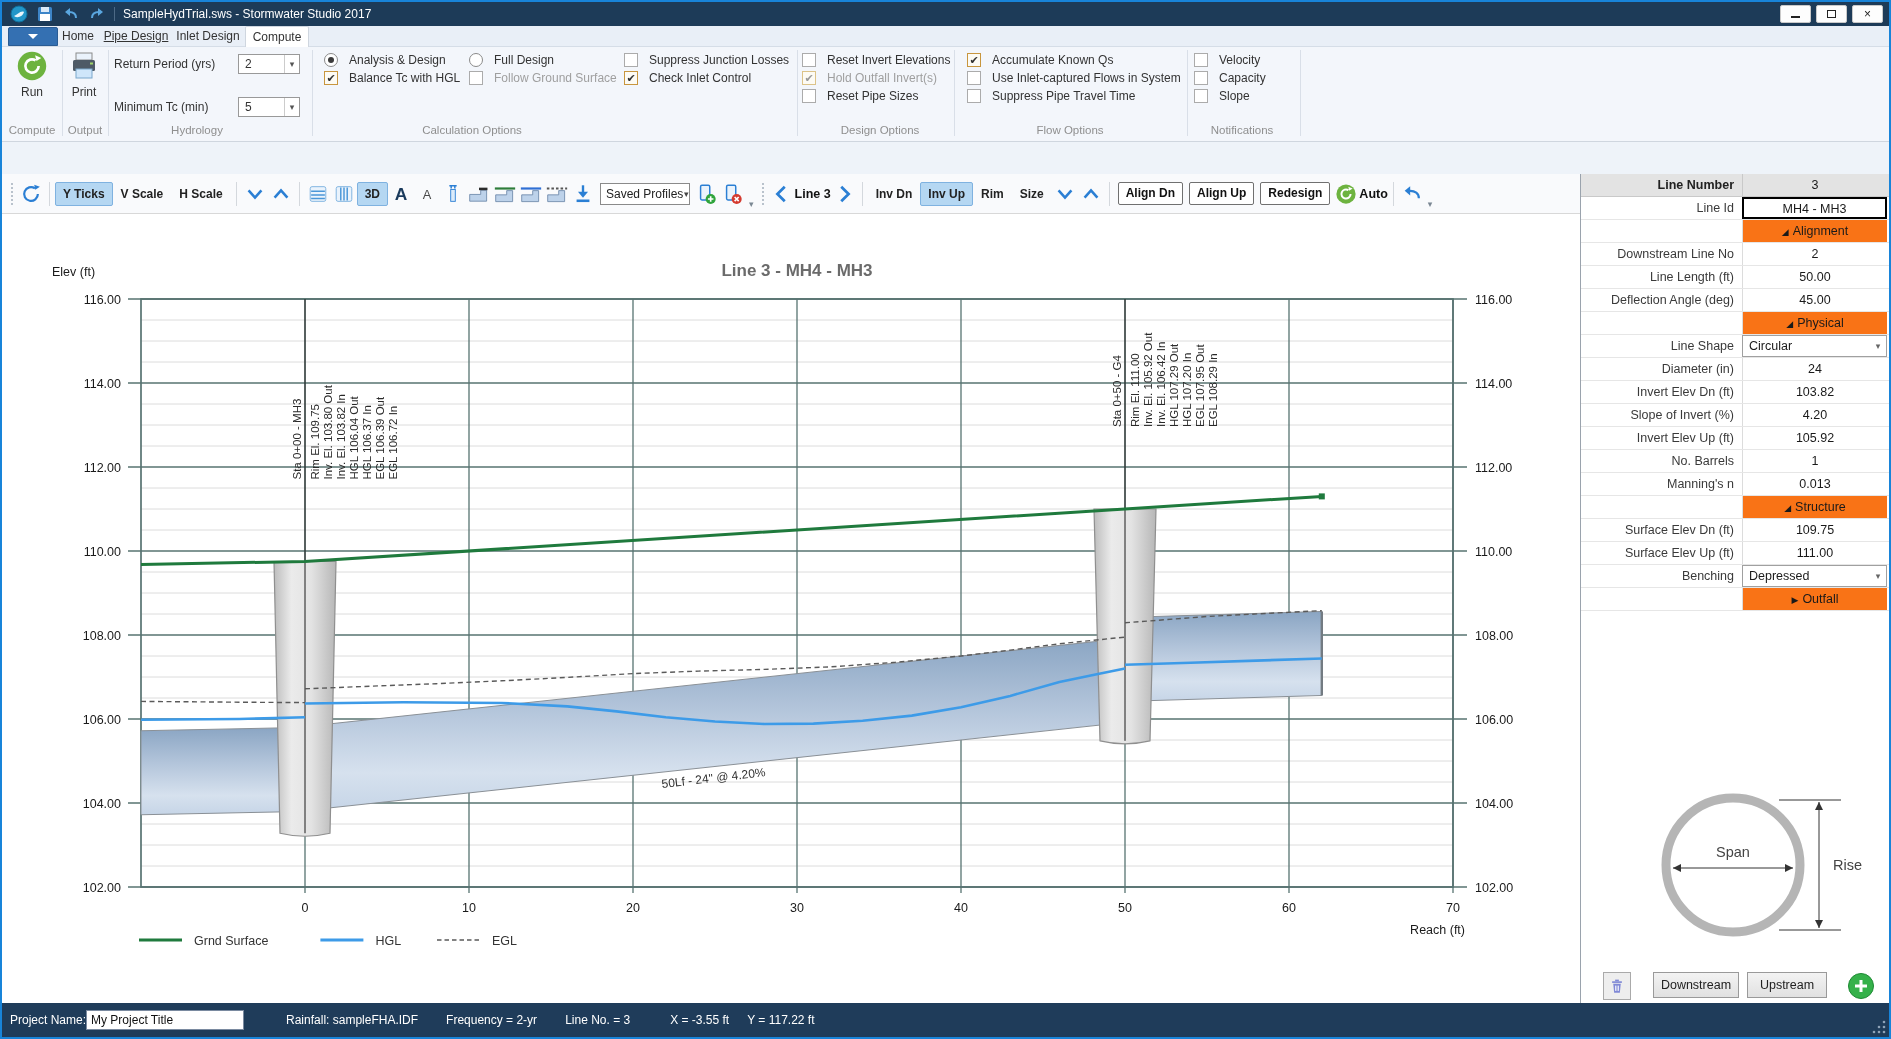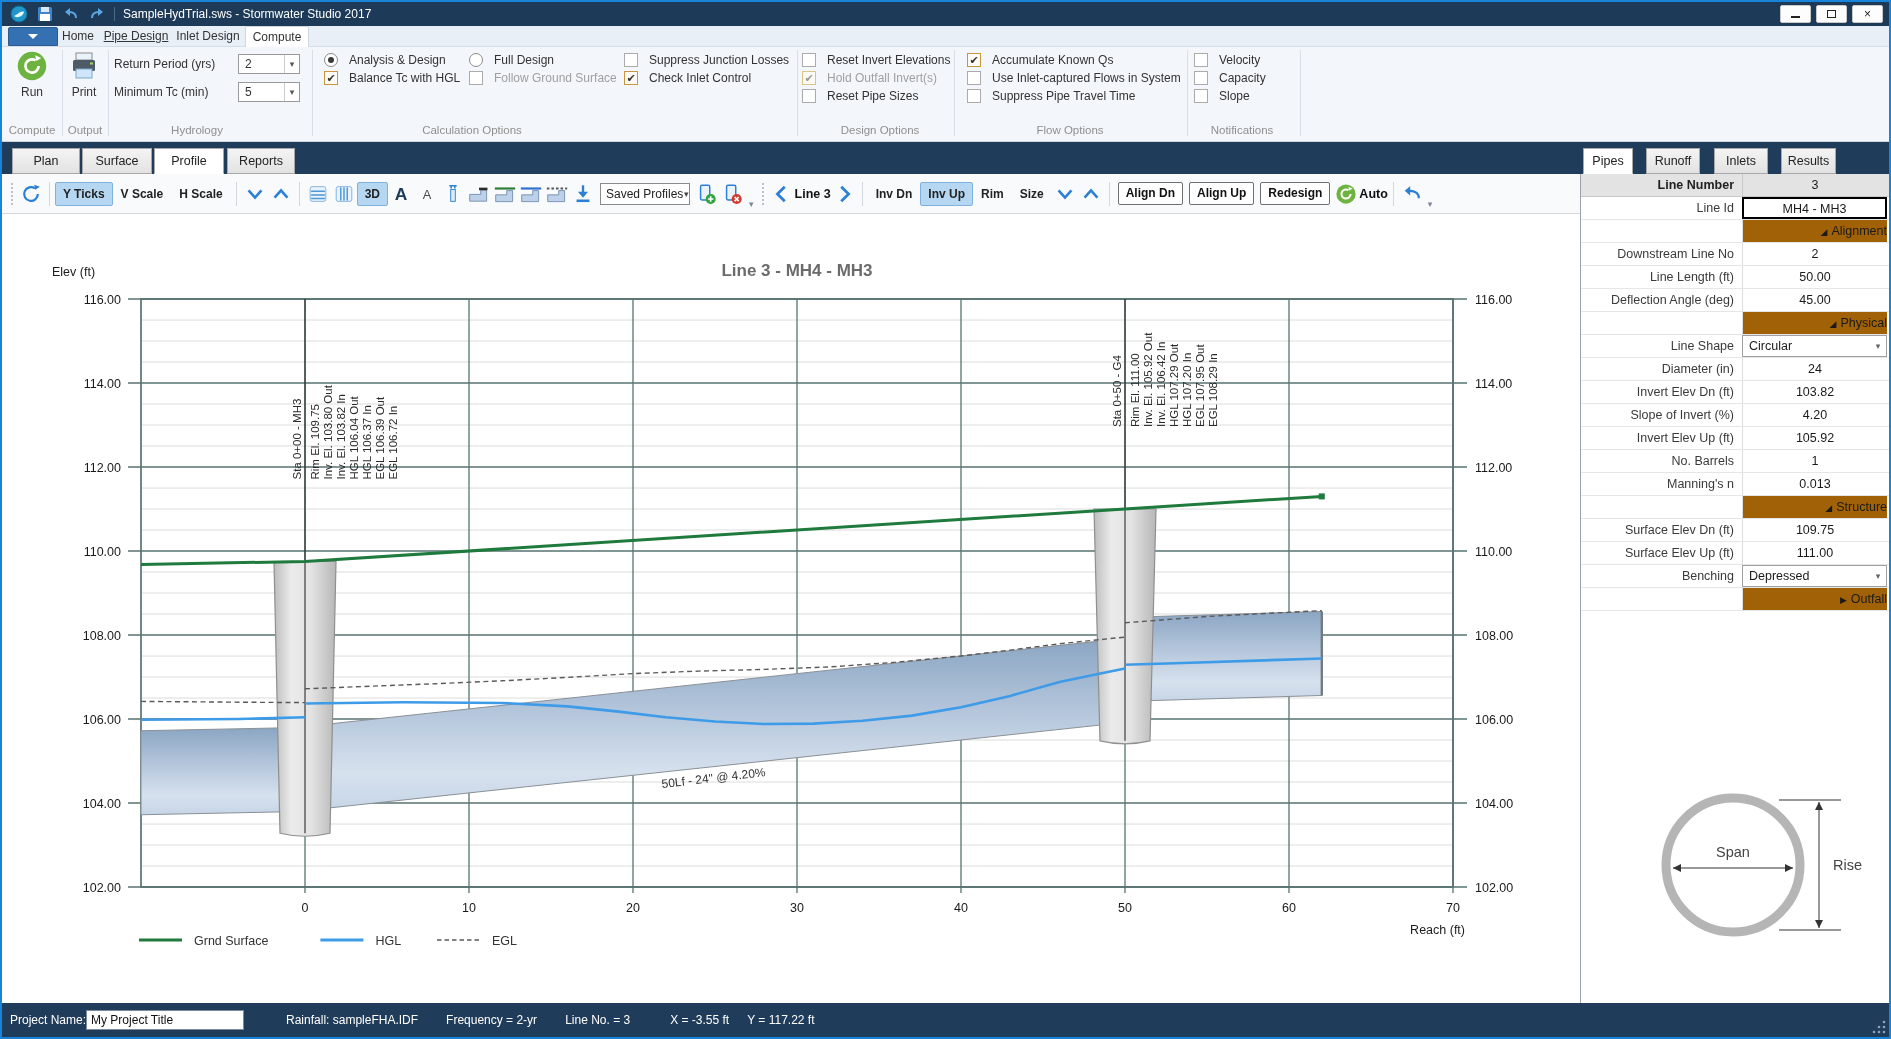--- a/index.html
+++ b/index.html
@@ -66,21 +66,21 @@
 
   
   .rightpane{position:absolute;left:1578px;top:172px;right:0;bottom:34px;background:#fff;border-left:1px solid #9aa3ad}
   .pg-row{display:flex;height:23px;border-bottom:1px solid #e6e6e6;font-size:12.5px;background:#fff}
   .pg-label{width:161px;text-align:right;padding:4px 8px 0 0;color:#3a3a3a;white-space:nowrap;overflow:hidden}
   .pg-value{width:145px;border-left:1px solid #dcdcdc;text-align:center;padding-top:4px;color:#1a1a1a;position:relative}
   .pg-header{background:#e3e3e3;border-bottom:1px solid #c9c9c9}
   .pg-header .pg-label{font-weight:bold;color:#222}
   .pg-header .pg-value{border-left-color:#c9c9c9}
   .pg-selected .pg-value{border:2px solid #000;padding-top:3px}
-  .pg-section-cell{background:#a16207;text-align:right;padding-left:0}
+  .pg-section-cell{background:#f97316;text-align:center;padding-left:0}
   .pg-arrow{font-size:9px;margin-right:4px}
   .pg-dd{text-align:left;border:1px solid #a0a0a0;display:flex;align-items:center;padding-top:0}
   .pg-dd-text{flex:1;padding-left:6px}
   .pg-dd-chev{width:16px;text-align:center;color:#666;font-size:9px}
   .shape-diagram{position:absolute;left:12px;top:603px;width:298px;height:190px}
   .pane-buttons{position:absolute;left:0;right:0;top:798px;height:30px}
   .pb{position:absolute;height:26px;background:linear-gradient(#f3f3f3,#e1e1e1);border:1px solid #9a9a9a;font-size:12.5px;color:#222;text-align:center;line-height:24px}
   .trash-btn{position:absolute;left:22px;width:28px;height:28px;background:#eee;border:1px solid #aaa;display:flex;align-items:center;justify-content:center}
   .plusbtn{position:absolute;right:14px;width:28px;height:28px}
 
@@ -159,21 +159,21 @@
         </svg>
       <span>Print</span>
     </div>
     <div class="fldrow" style="left:112px;top:7px">
       <span class="lab">Return Period (yrs)</span>
       <div class="combo">
           <span class="v">2</span>
           <span class="chev">▾</span>
         </div>
     </div>
-    <div class="fldrow" style="left:112px;top:35px">
+    <div class="fldrow" style="left:112px;top:50px">
       <span class="lab">Minimum Tc (min)</span>
       <div class="combo">
           <span class="v">5</span>
           <span class="chev">▾</span>
         </div>
     </div>
   <div class="rb-sep" style="left: 60px;"></div>
       <div class="rb-sep" style="left: 106px;"></div>
       <div class="rb-sep" style="left: 310px;"></div>
       <div class="rb-sep" style="left: 795px;"></div>
@@ -242,34 +242,20 @@
       <div class="opt" style="left: 1192px; top: 24px;">
         <span class="cbx"></span>
         <span>Capacity</span>
       </div>
       <div class="opt" style="left: 1192px; top: 42px;">
         <span class="cbx"></span>
         <span>Slope</span>
       </div>
     </div>
 
-  <div class="viewbar">
-    <div id="view-tabs">
-        <div class="vtab" style="left: 10px; width: 68px;">Plan</div>
-        <div class="vtab" style="left: 80px; width: 70px;">Surface</div>
-        <div class="vtab active" style="left: 152px; width: 70px;">Profile</div>
-        <div class="vtab" style="left: 225px; width: 68px;">Reports</div>
-      </div>
-    <div id="panel-tabs">
-        <div class="vtab active" style="left: 1581px; width: 50px;">Pipes</div>
-        <div class="vtab" style="left: 1644px; width: 54px;">Runoff</div>
-        <div class="vtab" style="left: 1712px; width: 54px;">Inlets</div>
-        <div class="vtab" style="left: 1779px; width: 55px;">Results</div>
-      </div>
-  </div>
 
   <div class="leftpane">
     <div class="toolbar" id="toolbar">
         <div class="t-grip"></div>
         <div class="t-ico">
           <svg viewBox="0 0 24 24">
             <path d="M19.5 12a7.5 7.5 0 1 1-3.2-6.1" fill="none" stroke="#2b7fd4" stroke-width="2.4"></path>
             <path d="M15.5 1.8l1.2 5.6 5-3.2z" fill="#2b7fd4"></path>
           </svg>
         </div>
@@ -631,20 +617,36 @@
       <path d="M80 91l8-4v8z" fill="#333"></path>
         <path d="M200 91l-8-4v8z" fill="#333"></path>
       <line x1="186" y1="23" x2="248" y2="23" stroke="#333" stroke-width="1"></line>
       <line x1="186" y1="153" x2="248" y2="153" stroke="#333" stroke-width="1"></line>
       <line x1="226" y1="25" x2="226" y2="151" stroke="#333" stroke-width="1"></line>
       <path d="M226 25l-4 8h8z" fill="#333"></path>
         <path d="M226 151l-4-8h8z" fill="#333"></path>
       <text x="240" y="93" font-size="14.5" fill="#444" id="rise-label">Rise</text>
     </svg>
 
+    <div class="pane-buttons">
+      <div class="trash-btn">
+        <svg width="18" height="18" viewBox="0 0 24 24">
+            <rect x="9.5" y="3.5" width="5" height="2.2" fill="#8089d6"></rect>
+            <rect x="5.5" y="5.7" width="13" height="2.2" fill="#8089d6"></rect>
+            <path d="M7 9h10l-1.2 12H8.2z" fill="#8089d6"></path>
+            <path d="M10 11.5v7M12 11.5v7M14 11.5v7" stroke="#eef0fb" stroke-width="1.2"></path>
+          </svg>
+      </div>
+      <div class="pb" style="left:72px;width:86px">Downstream</div>
+      <div class="pb" style="left:166px;width:80px">Upstream</div>
+      <svg class="plusbtn" viewBox="0 0 28 28">
+          <circle cx="14" cy="14" r="12.5" fill="#35b14a" stroke="#1d8a33"></circle>
+          <path d="M14 8v12M8 14h12" stroke="#fff" stroke-width="3"></path>
+        </svg>
+    </div>
   </div>
 
   <div class="statusbar">
     <span class="sb-item" style="margin-left:8px">Project Name:</span>
     <input class="sb-input" style="" value="My Project Title">
     <span class="sb-item" style="margin-left:42px">Rainfall: sampleFHA.IDF</span>
     <span class="sb-item" style="margin-left:28px">Frequency = 2-yr</span>
     <span class="sb-item" style="margin-left:28px">Line No. = 3</span>
     <span class="sb-item" style="margin-left:40px">X = -3.55 ft</span>
     <span class="sb-item" style="margin-left:18px">Y = 117.22 ft</span>

